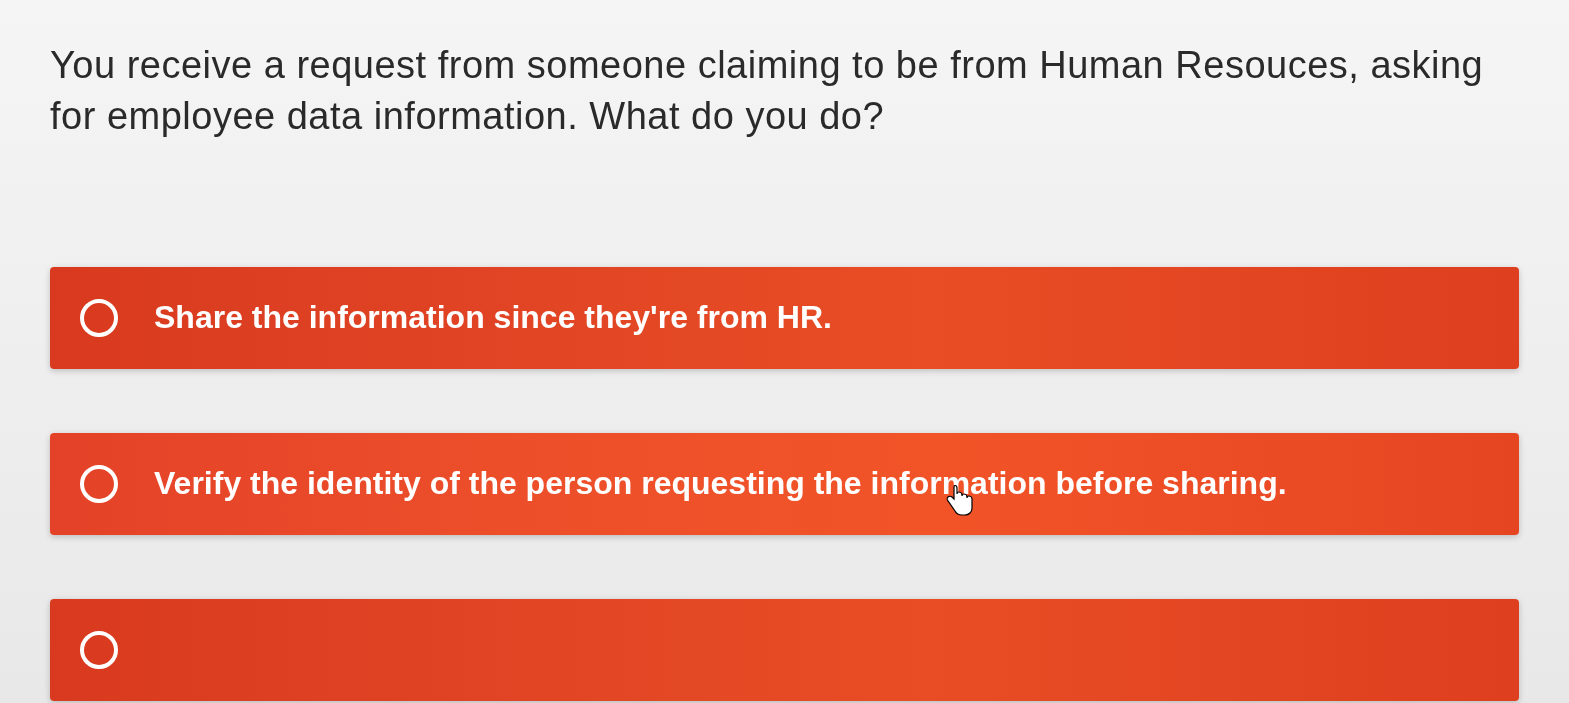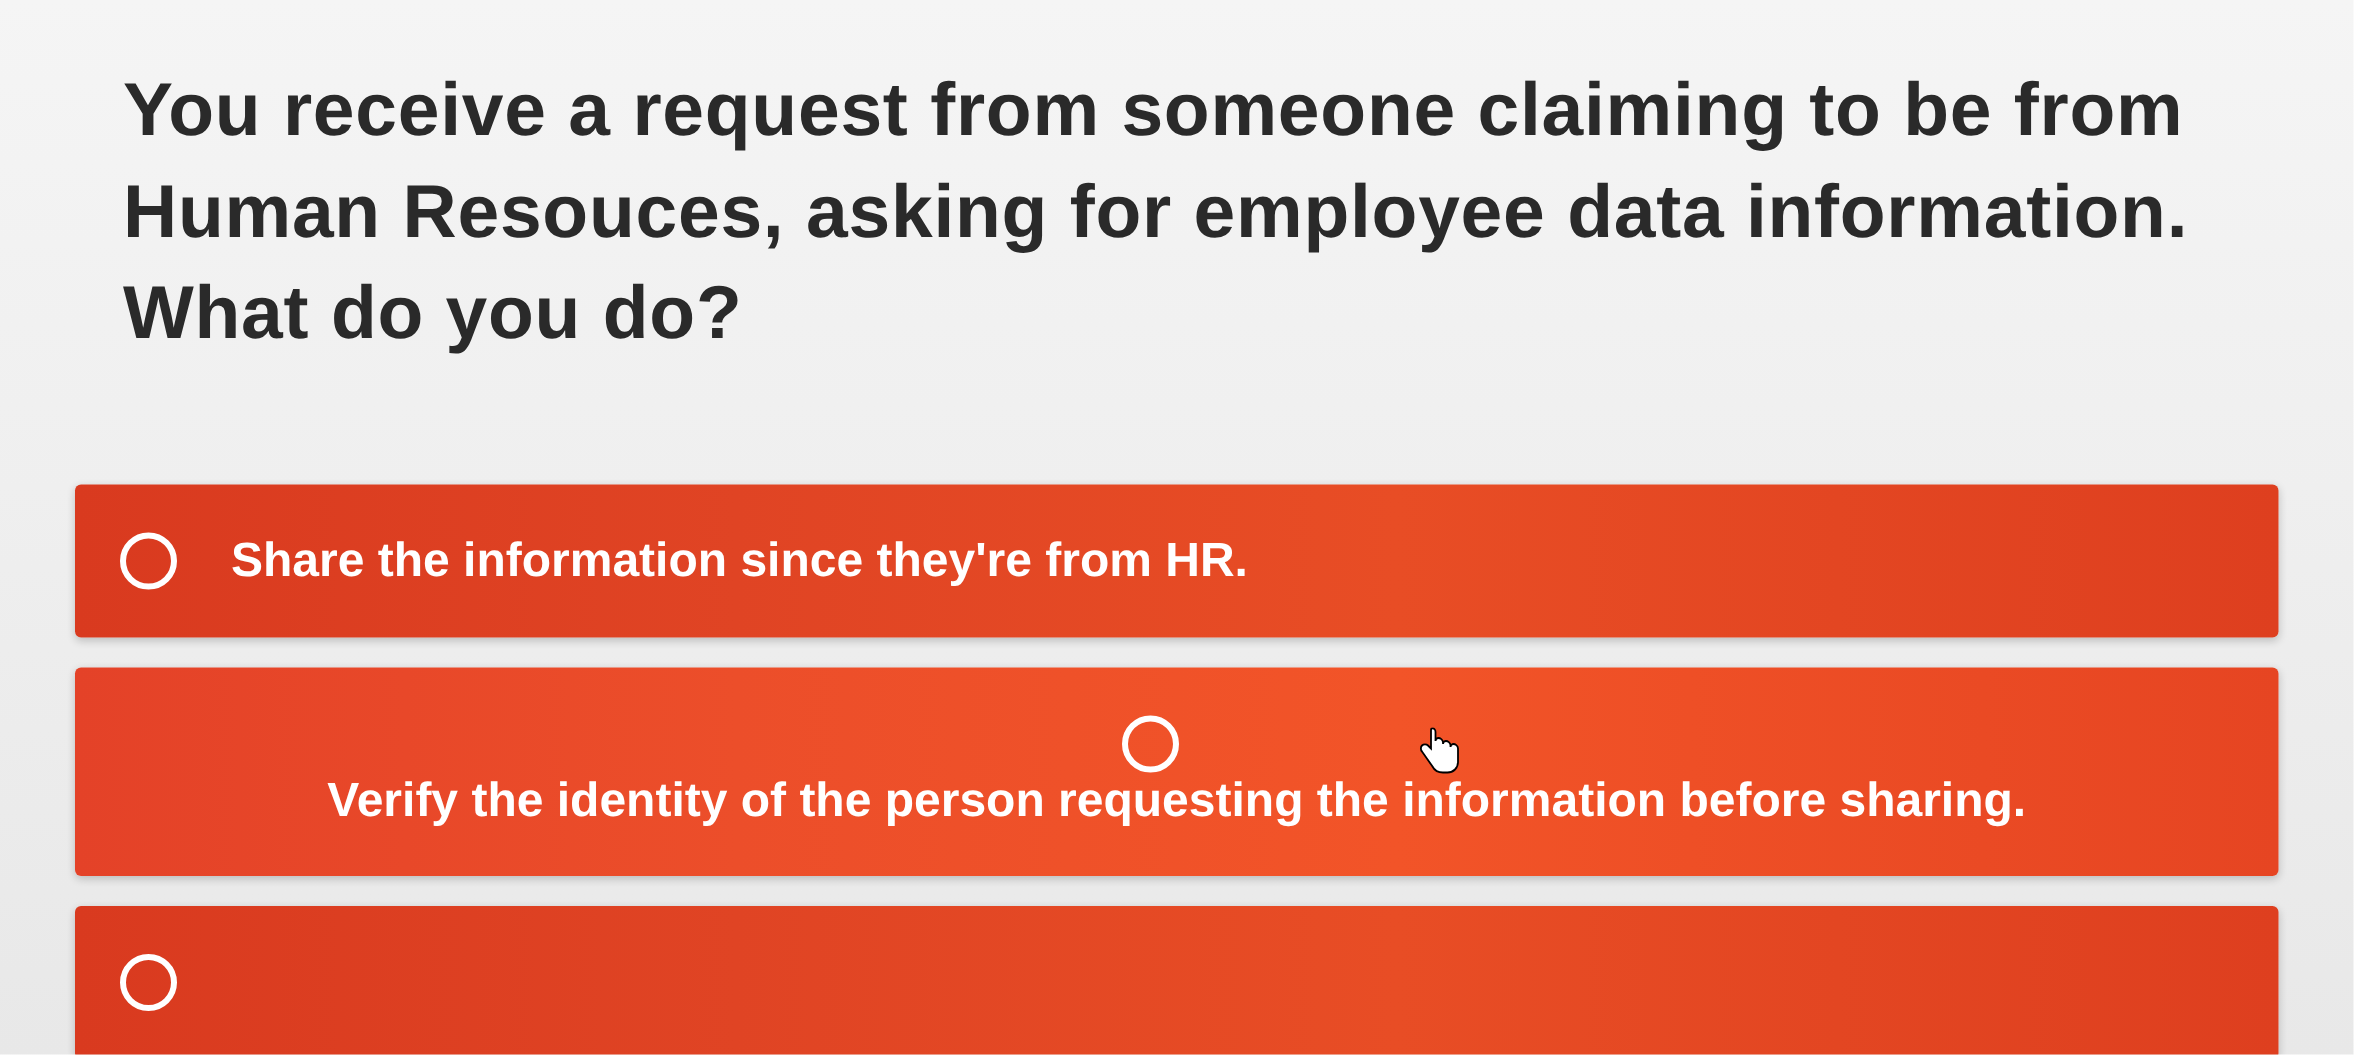--- a/index.html
+++ b/index.html
@@ -10,49 +10,48 @@
     body {
       width: 1569px;
       height: 703px;
       background: linear-gradient(to bottom, #f5f5f5, #e8e8e8);
       font-family: 'Segoe UI', Arial, sans-serif;
       padding: 40px 50px 0 50px;
       overflow: hidden;
       position: relative;
     }
     .question {
-      font-size: 50px;
-      font-weight: 700;
+      font-size: 38px;
+      font-weight: 400;
       color: #2a2a2a;
       line-height: 1.35;
       margin-bottom: 80px;
       letter-spacing: 0.5px;
-      margin-left: 32px;
     }
     .options {
       display: flex;
       flex-direction: column;
       gap: 20px;
     }
     .option {
       background: linear-gradient(to right, #d93a1f 0%, #e04424 30%, #e84d25 60%, #de3f1f 100%);
       color: #ffffff;
       display: flex;
       align-items: center;
       padding: 32px 30px;
       border-radius: 4px;
       cursor: pointer;
       font-size: 32px;
       font-weight: 600;
       box-shadow: 0 2px 6px rgba(0,0,0,0.2);
       position: relative;
+      margin-top: 44px;
     }
     .option.hover {
       background: linear-gradient(to right, #e44228 0%, #ec4e2a 30%, #f25428 60%, #e64522 100%);
-      flex-direction: column;
     }
     .radio {
       width: 38px;
       height: 38px;
       border: 4px solid #ffffff;
       border-radius: 50%;
       margin-right: 36px;
       flex-shrink: 0;
     }
     .option-label {

